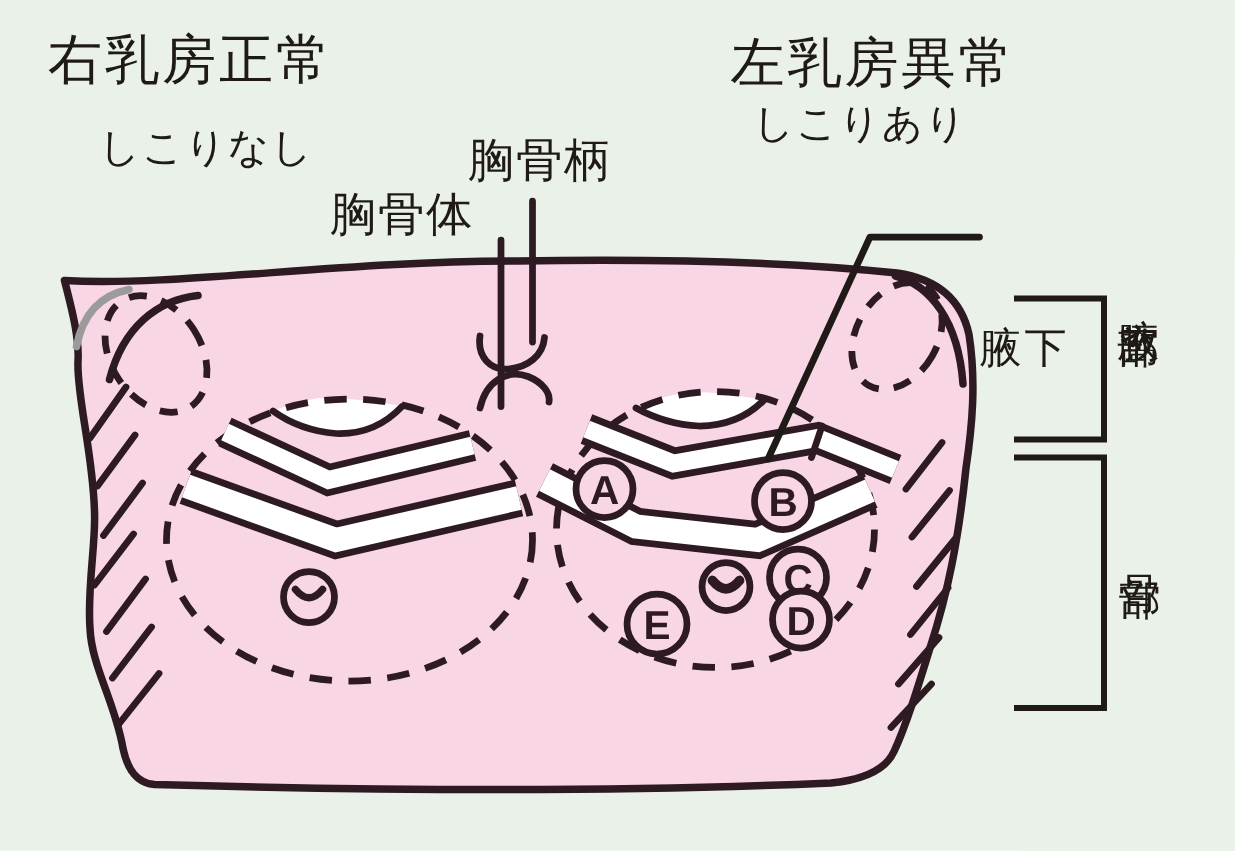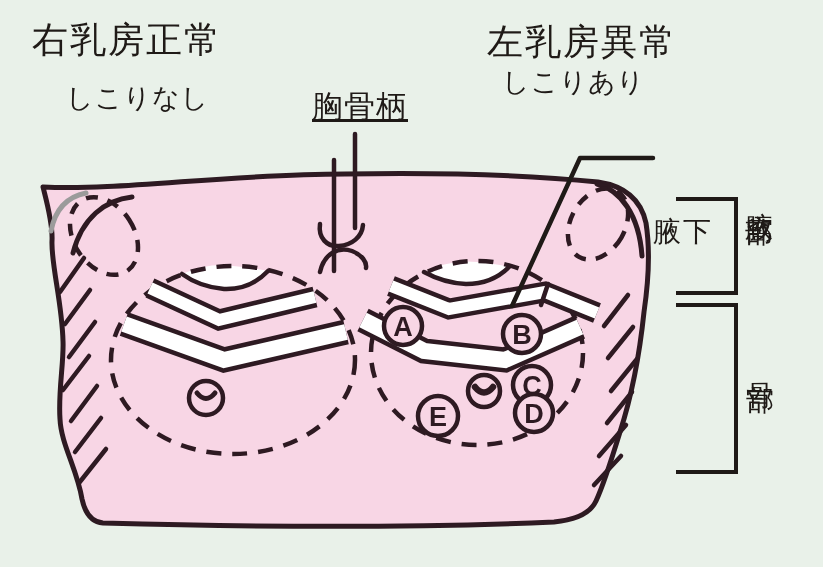--- a/index.html
+++ b/index.html
@@ -10,21 +10,21 @@
   .stage{
     position:relative; width:823px; height:567px; overflow:hidden;
     background:var(--c-bg);
     font-family:"Liberation Sans","DejaVu Sans",sans-serif;
     color:var(--c-ink);
   }
   .stage svg{position:absolute;left:0;top:0;}
   .label{position:absolute;white-space:nowrap;line-height:1.05;font-weight:500;}
   .t-big{font-size:36px;letter-spacing:2px;text-align:right;}
   .t-sub{font-size:27px;letter-spacing:1px;}
-  .t-mid{font-size:31px;letter-spacing:1px;text-decoration:underline;}
+  .t-mid{font-size:31px;letter-spacing:1px;}
   .t-dim{font-size:33px;letter-spacing:3px;}
   .t-ax{font-size:28px;letter-spacing:2px;}
   .vtext{writing-mode:vertical-rl;text-orientation:upright;letter-spacing:2px;}
   
   .ln{stroke:var(--c-line);fill:none;}
   .ink{stroke:var(--c-ink);fill:none;}
   .skinfill{fill:var(--c-skin);}
   .whitefill{fill:var(--c-white);}
   .marker-letter{
     font-family:"Liberation Sans","DejaVu Sans",sans-serif;
@@ -150,17 +150,18 @@
     </g>
   </svg>
 
   <div class="label t-big" style="left:32px;top:21px;">右乳房正常</div>
   <div class="label t-sub" style="left:66px;top:84px;">しこりなし</div>
 
   <div class="label t-sub" style="left:502px;top:68px;">しこりあり</div>
   <div class="label t-big" style="left:487px;top:23px;">左乳房異常</div>
 
   <div class="label t-mid" style="left:312px;top:91px;">胸骨柄</div>
+  <div class="label t-mid" style="left:220px;top:127px;">胸骨体</div>
 
   <div class="label t-ax" style="left:653px;top:217px;">腋下</div>
   <div class="label t-ax vtext" style="left:744px;top:190px;">腋窩部</div>
   <div class="label t-ax vtext" style="left:745px;top:360px;">骨部</div>
 </div>
 
 </body></html>

